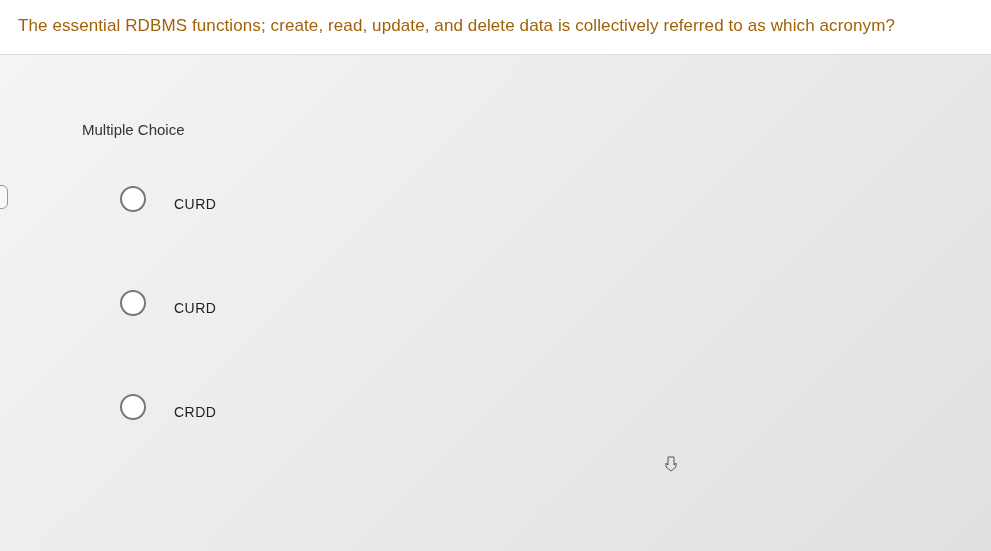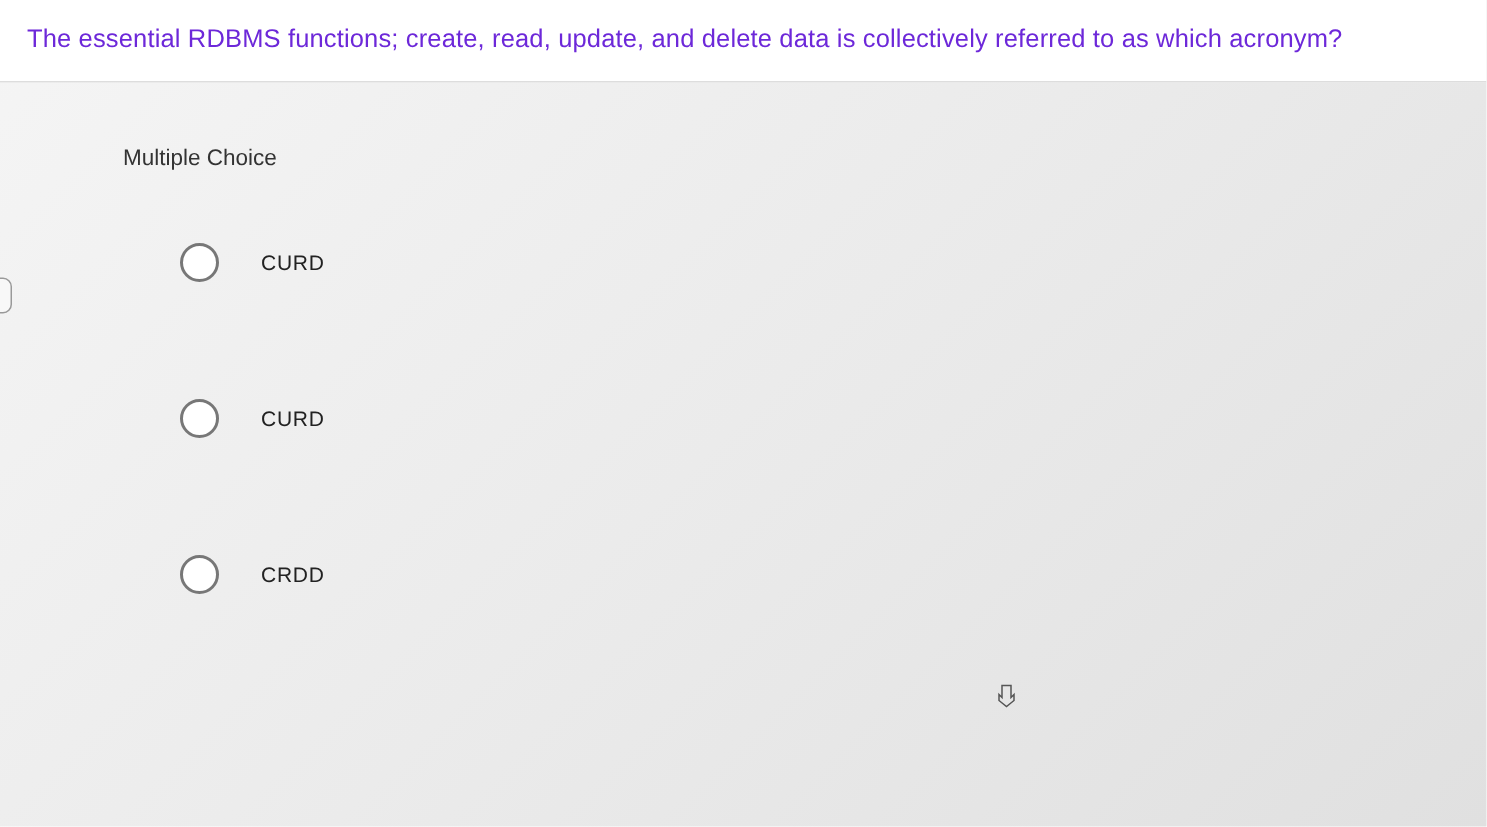--- a/index.html
+++ b/index.html
@@ -13,36 +13,36 @@
     background: linear-gradient(135deg, #f5f5f5 0%, #ebebeb 50%, #e0e0e0 100%);
     font-family: Arial, Helvetica, sans-serif;
     position: relative;
     overflow: hidden;
   }
   .question-bar {
     background: #ffffff;
     padding: 16px 18px 18px 18px;
     border-bottom: 1px solid #ddd;
     font-size: 17px;
-    color: #6d28d9;
+    color: #a16207;
     letter-spacing: 0.1px;
   }
   .content-area {
     padding-left: 78px;
-    padding-top: 42px;
+    padding-top: 66px;
   }
   .mc-label {
     font-size: 15px;
     color: #333;
     margin-bottom: 48px;
     padding-left: 4px;
   }
   .option-row {
     display: flex;
-    align-items: center;
+    align-items: flex-end;
     margin-bottom: 78px;
     padding-left: 42px;
   }
   .option-row:last-child {
     margin-bottom: 16px;
   }
   .radio {
     width: 26px;
     height: 26px;
     border: 2px solid #777;

